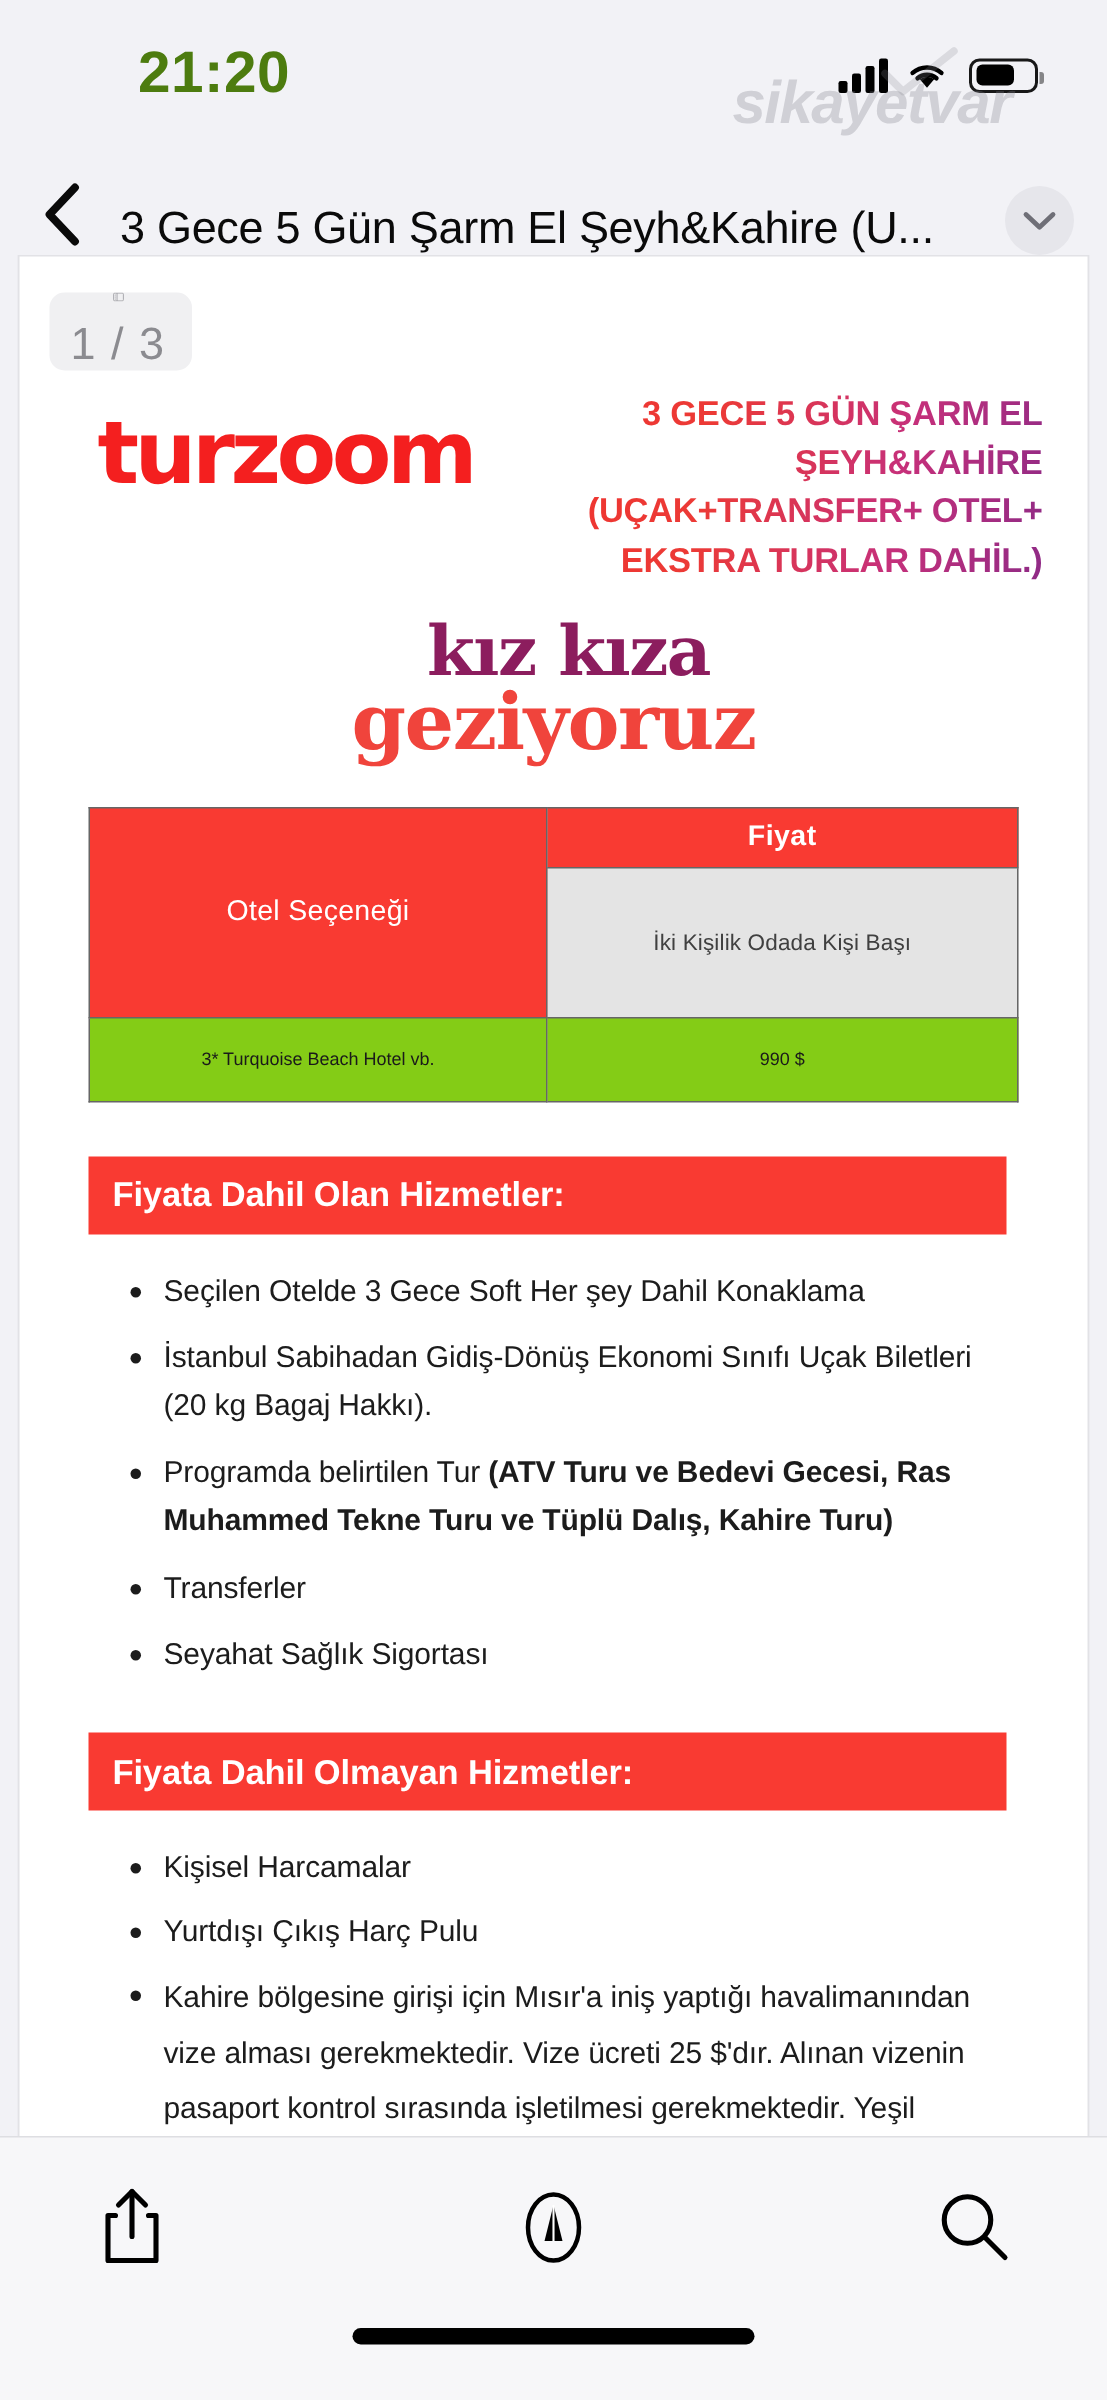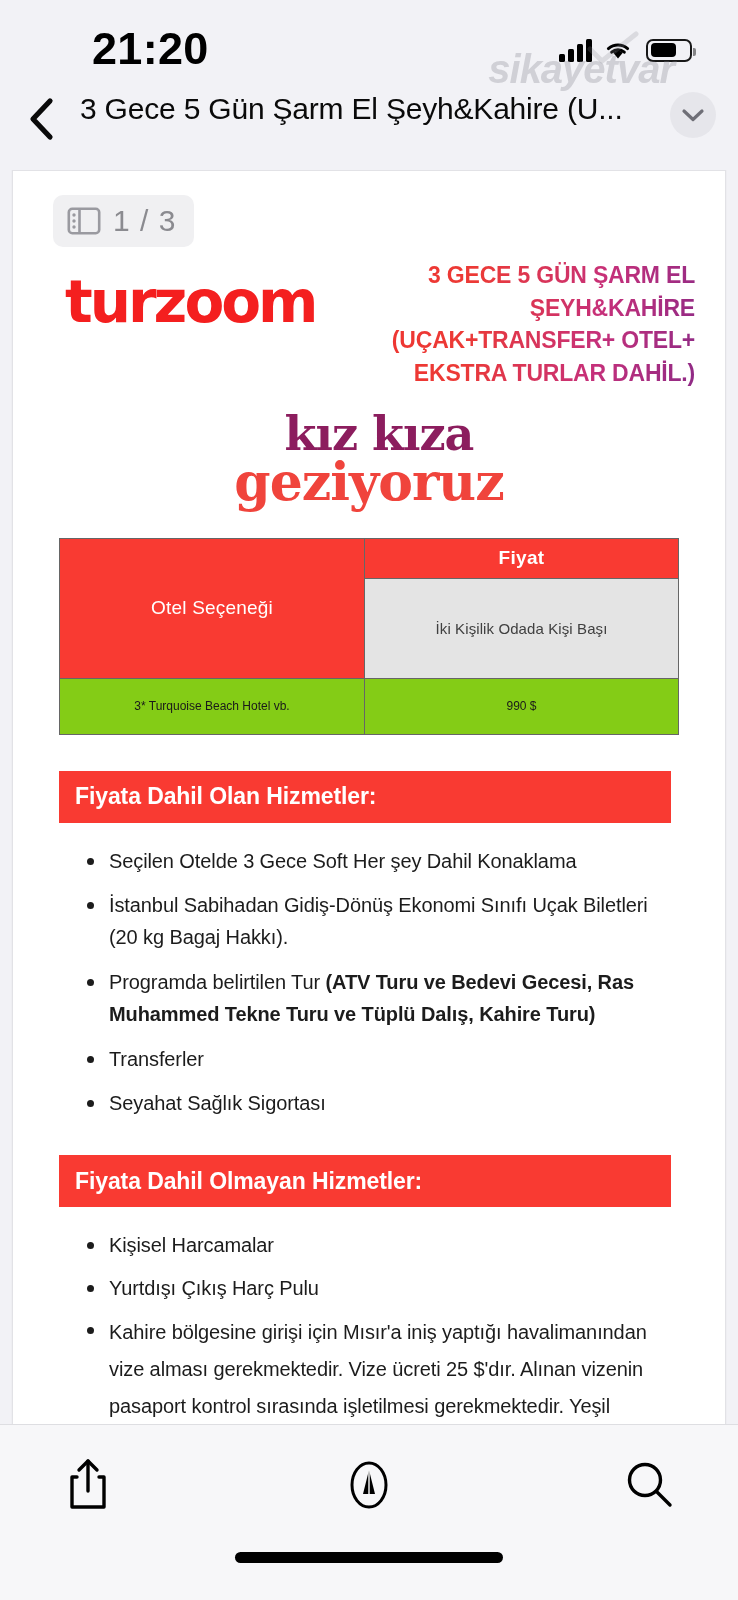--- a/index.html
+++ b/index.html
@@ -29,24 +29,24 @@
   .statusbar {
     position: relative;
     height: 92px;
     flex: 0 0 92px;
     display: flex;
     align-items: center;
     justify-content: space-between;
     padding: 0 46px 0 0;
   }
   .status-time {
-    font-size: 45px;
+    font-size: 39px;
     font-weight: 600;
     letter-spacing: 0.3px;
-    color: #000000;
+    color: #4d7c0f;
     margin-left: 92px;
     margin-top: 6px;
   }
   .status-right {
     display: flex;
     align-items: flex-end;
     gap: 11px;
     margin-top: 8px;
     position: relative;
   }
@@ -117,21 +117,21 @@
     opacity: 0.22;
     pointer-events: none;
   }
 
   
   .navbar {
     position: relative;
     height: 78px;
     flex: 0 0 78px;
     display: flex;
-    align-items: flex-start;
+    align-items: flex-end;
     padding: 0 22px 0 14px;
     background: #f2f2f6;
   }
   .back-btn {
     width: 54px;
     height: 54px;
     display: flex;
     align-items: center;
     justify-content: center;
     flex: 0 0 54px;
@@ -172,29 +172,30 @@
     width: 714px;
     height: 1258px;
     border: 1px solid #e2e2e6;
     box-shadow: 0 0 0 0.5px rgba(0,0,0,0.03);
     padding: 0;
     overflow: hidden;
   }
 
   .page-badge {
     position: absolute;
-    left: 40px;
+    left: 20px;
     top: 24px;
     height: 52px;
     padding: 0 18px 0 14px;
     background: #f0f0f2;
     border-radius: 10px;
     display: flex;
     align-items: center;
     gap: 12px;
+    flex-direction: column;
   }
   .page-badge .count {
     font-size: 30px;
     color: #8b8b90;
     font-weight: 400;
     letter-spacing: 1px;
   }
 
   
   .doc-head {

